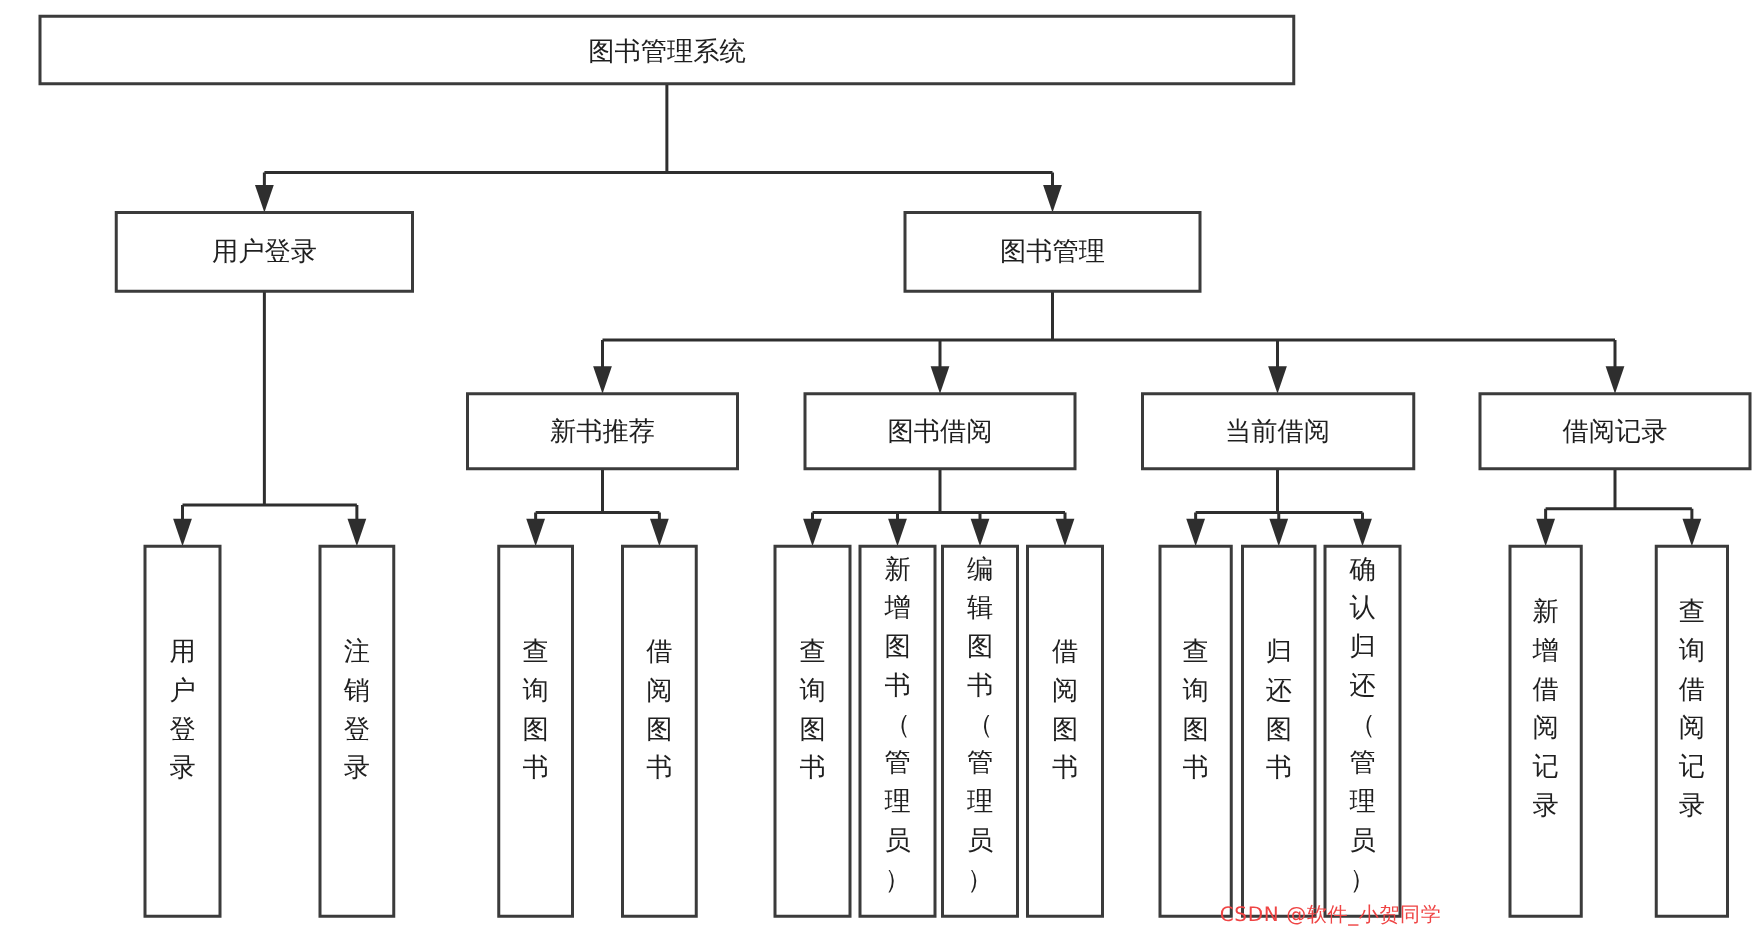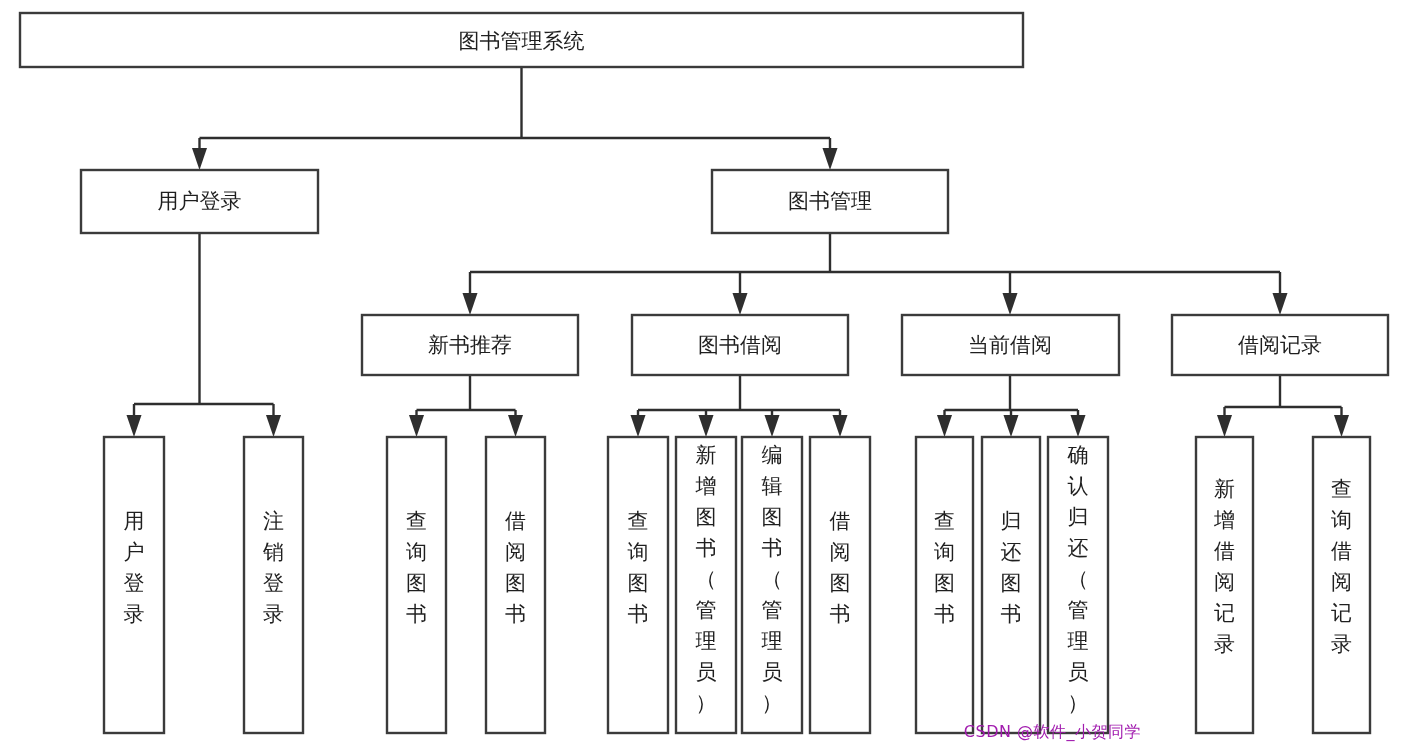--- a/index.html
+++ b/index.html
@@ -9,21 +9,21 @@
   }
   body {
     width: 1405px;
     height: 747px;
     font-family: "DejaVu Sans", "Liberation Sans", sans-serif;
     overflow: hidden;
     position: relative;
   }
   #diagram-root {
     position: absolute;
-    left: 0;
+    left: 12px;
     top: 0;
     width: 1149px;
     height: 747px;
   }
   svg.flow {
     display: block;
     width: 1405px;
     height: 747px;
   }
   .node-box {
@@ -53,21 +53,21 @@
   .arrow-head {
     fill: #2e2e2e;
     stroke: none;
   }
   .watermark {
     position: absolute;
     right: 8px;
     bottom: 4px;
     font-family: "DejaVu Sans", "Liberation Sans", sans-serif;
     font-size: 16px;
-    color: #a21caf;
+    color: #ef4444;
     letter-spacing: 0.5px;
     white-space: nowrap;
     pointer-events: none;
   }
 </style>
 </head>
 <body>
 
 <div id="diagram-root">
   <svg class="flow" viewBox="0 0 1405 747" xmlns="http://www.w3.org/2000/svg">

